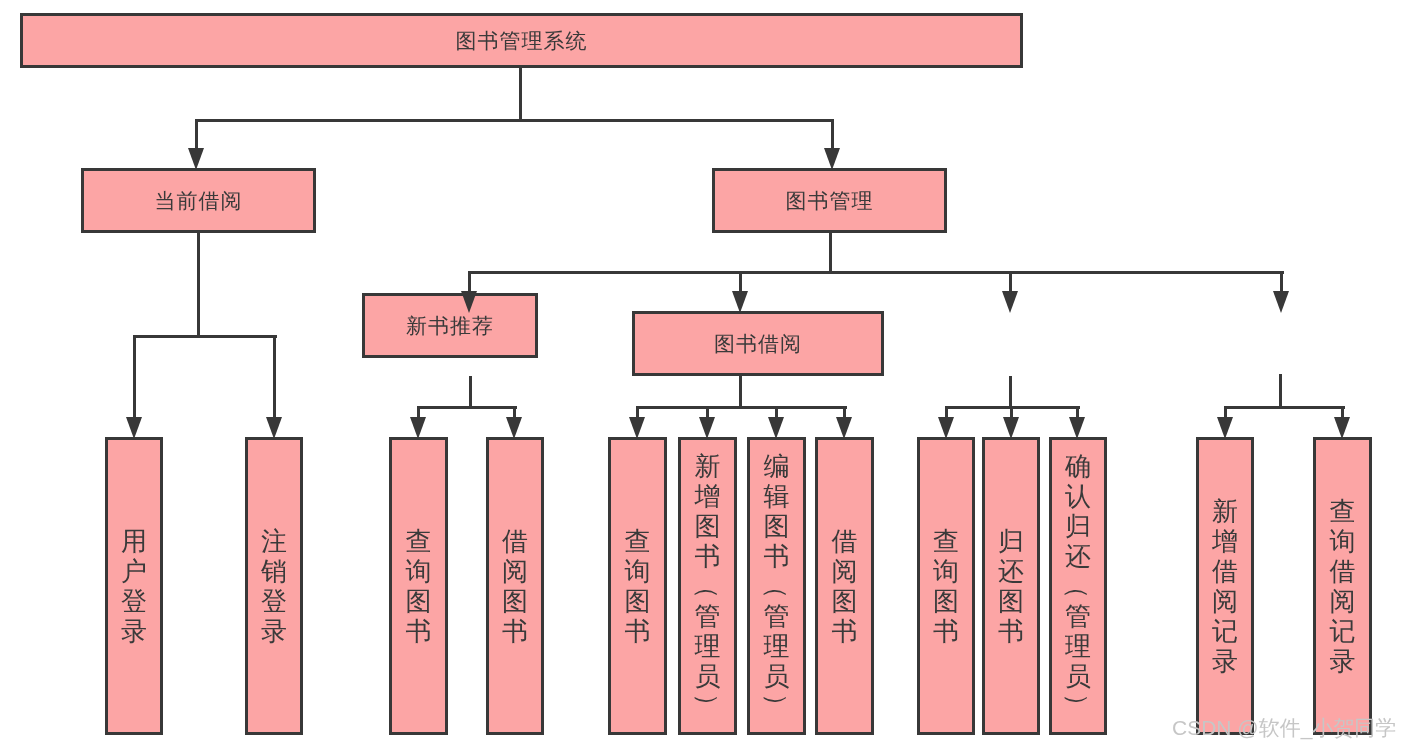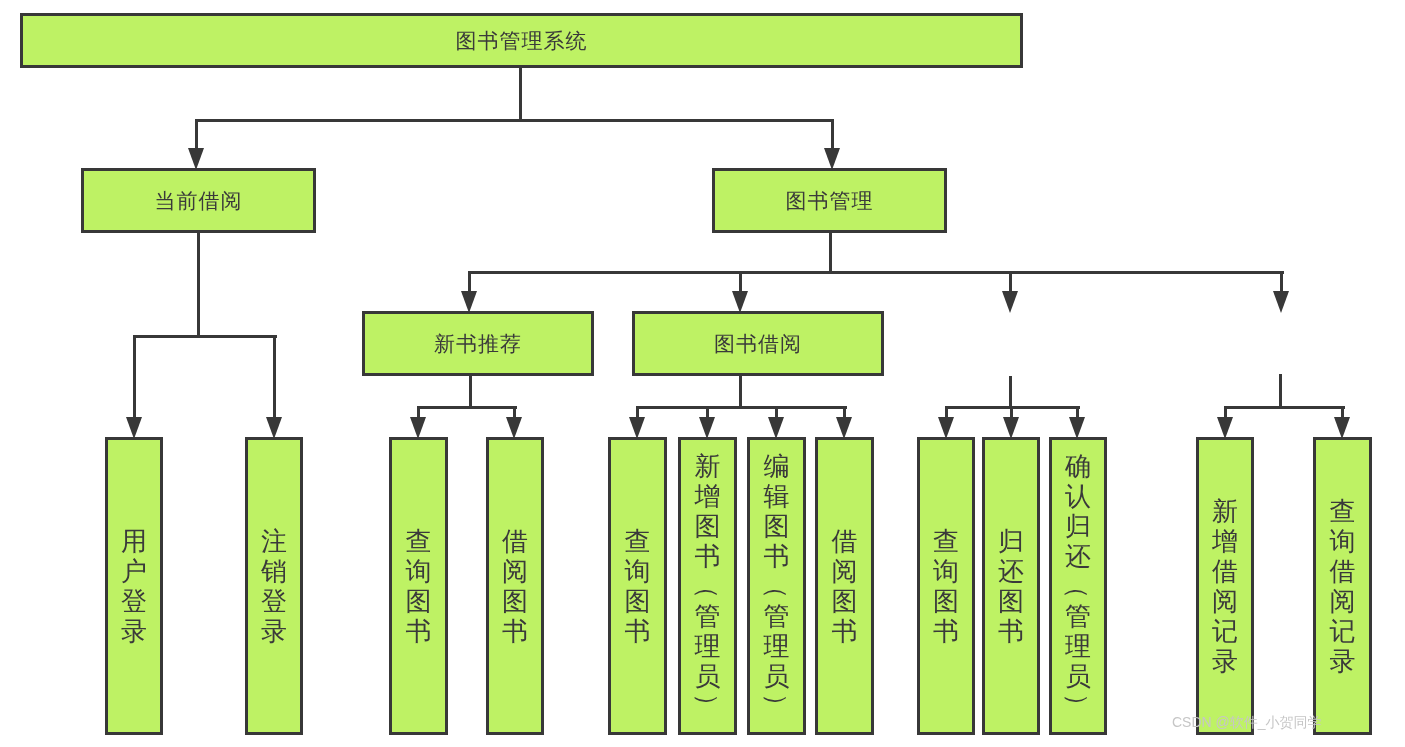--- a/index.html
+++ b/index.html
@@ -2,52 +2,52 @@
 <html><head>
 <meta charset="utf-8">
 <style>
   html,body { margin:0; padding:0; background:#ffffff; }
   .stage {
     position:relative; width:1405px; height:747px; background:#ffffff;
     font-family:"Liberation Sans", sans-serif; color:#3a3a3a; overflow:hidden;
   }
   .node {
     position:absolute; box-sizing:border-box; border:3px solid #383838;
-    background:#bef264; display:flex; align-items:center; justify-content:center;
+    background:#fca5a5; display:flex; align-items:center; justify-content:center;
   }
   .hnode { font-size:21px; letter-spacing:1px; }
   .vnode { flex-direction:column; }
   .vchar { display:block; width:100%; text-align:center; font-size:26px; line-height:30px; }
   .vchar.rot { transform:rotate(90deg); }
   .hline { position:absolute; height:3px; background:#383838; }
   .vline { position:absolute; width:3px; background:#383838; }
   .ahead { position:absolute; width:16px; height:22px; background:#383838;
            clip-path:polygon(0 0, 100% 0, 50% 100%); }
   .watermark {
-    position:absolute; left:1172px; top:714px; font-size:14px; color:#c6c6c6;
+    position:absolute; left:1172px; top:714px; font-size:21px; color:#c6c6c6;
     white-space:nowrap; z-index:5;
   }
 </style>
 </head>
 <body>
 
 <div class="stage">
 
   <div class="node hnode" style="left:20px;top:13px;width:1003px;height:55px">
     <span>图书管理系统</span>
   </div>
 
   <div class="node hnode" style="left:81px;top:168px;width:235px;height:65px">
     <span>当前借阅</span>
   </div>
   <div class="node hnode" style="left:712px;top:168px;width:235px;height:65px">
     <span>图书管理</span>
   </div>
 
-  <div class="node hnode" style="left:362px;top:311px;width:232px;height:65px">
+  <div class="node hnode" style="left:362px;top:293px;width:176px;height:65px">
     <span>新书推荐</span>
   </div>
   <div class="node hnode" style="left:632px;top:311px;width:252px;height:65px">
     <span>图书借阅</span>
   </div>
 
   <div class="node vnode" style="left:105px;top:437px;width:58px;height:298px">
       <span class="vchar">用</span>
       <span class="vchar">户</span>
       <span class="vchar">登</span>

